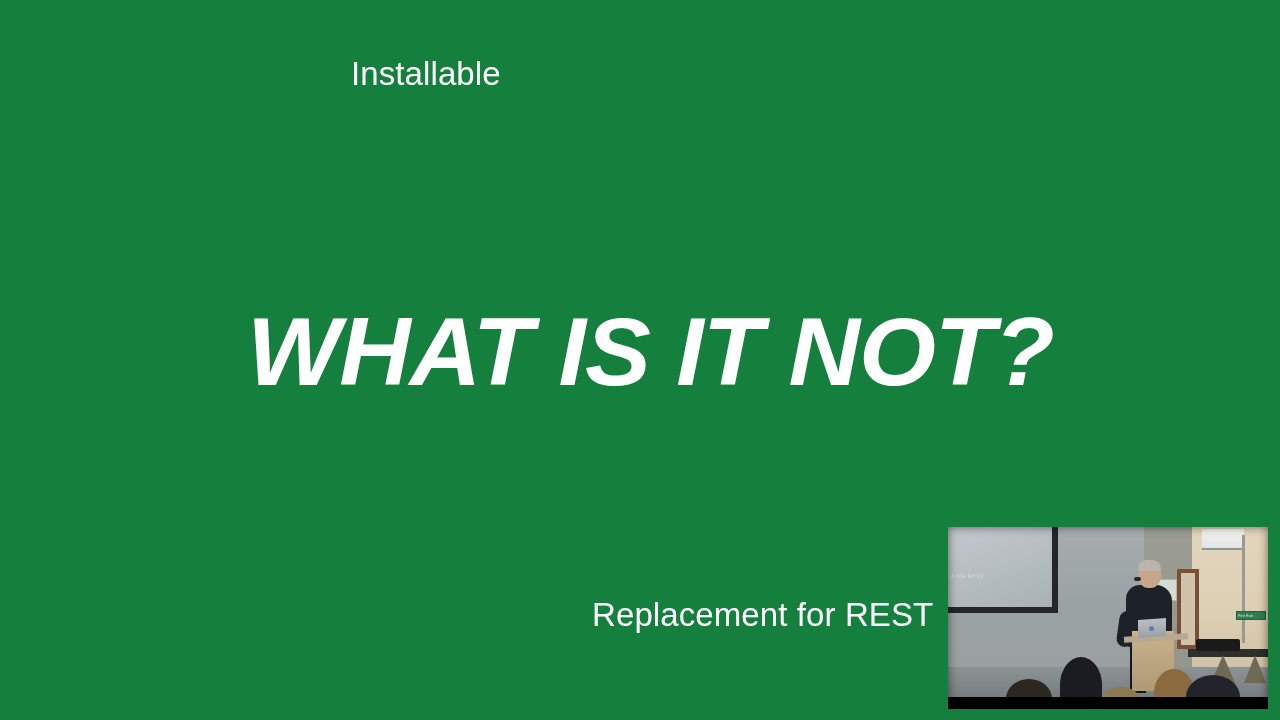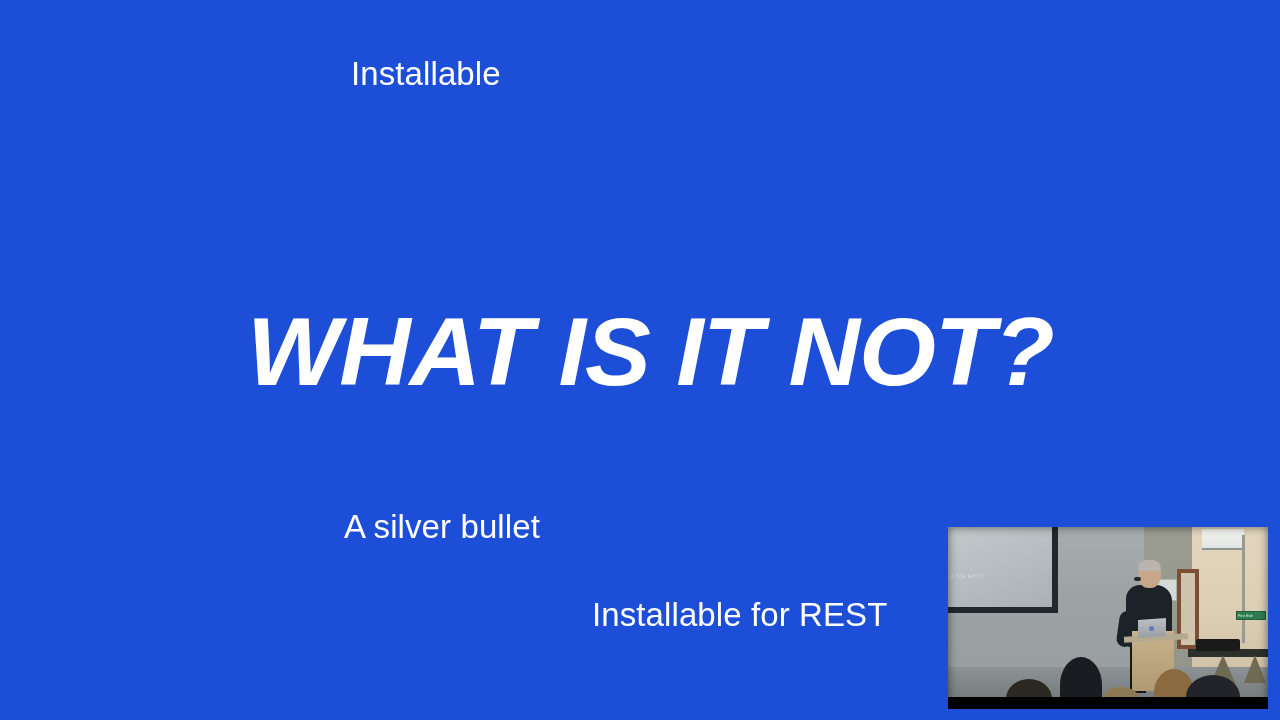--- a/index.html
+++ b/index.html
@@ -11,21 +11,21 @@
     width: 1280px;
     height: 720px;
     overflow: hidden;
     font-family: "Liberation Sans", sans-serif;
   }
 
   #stage {
     position: relative;
     width: 1280px;
     height: 720px;
-    background: #1d4ed8;
+    background: #15803d;
   }
 
   
   .slide-point {
     position: absolute;
     color: #ffffff;
     font-family: "Liberation Sans", sans-serif;
     font-weight: 400;
     font-size: 33px;
     letter-spacing: 0.1px;
@@ -312,23 +312,22 @@
 </head>
 <body>
 
 <div id="stage">
 
   <div class="slide-point" id="point-installable">Installable</div>
 
 
   <div id="slide-title">WHAT IS IT NOT?</div>
 
-  <div class="slide-point" id="point-silver-bullet">A silver bullet</div>
-
-  <div class="slide-point" id="point-rest">Installable for REST</div>
+
+  <div class="slide-point" id="point-rest">Replacement for REST</div>
 
   <div id="speaker-video">
     <div class="v-wall-left"></div>
     <div class="v-wall-mid"></div>
     <div class="v-wall-right"></div>
     <div class="v-window"></div>
     <div class="v-window-frame"></div>
     <div class="v-pole"></div>
 
     <div class="v-screen-frame"></div>

